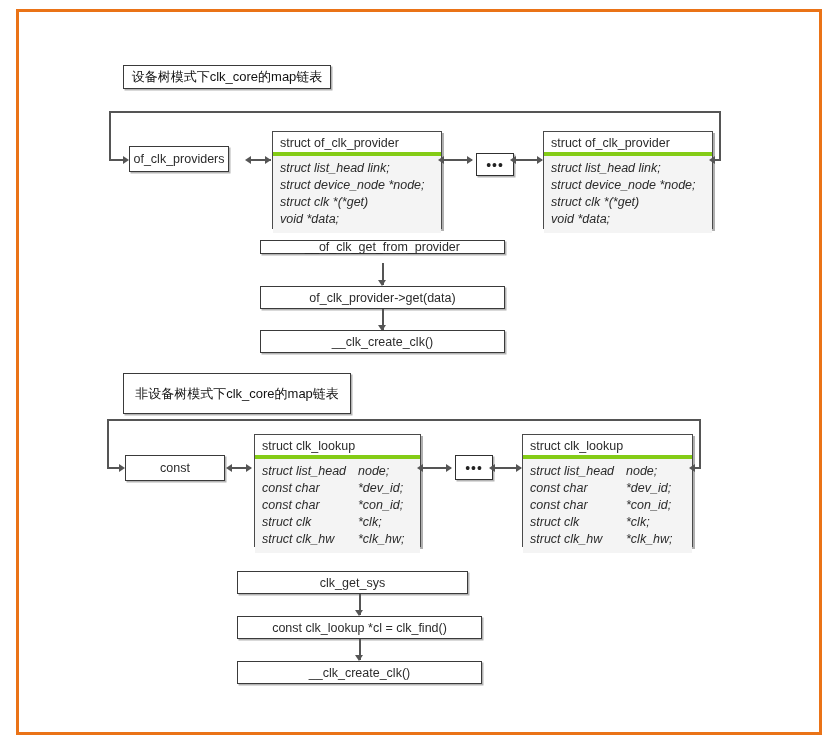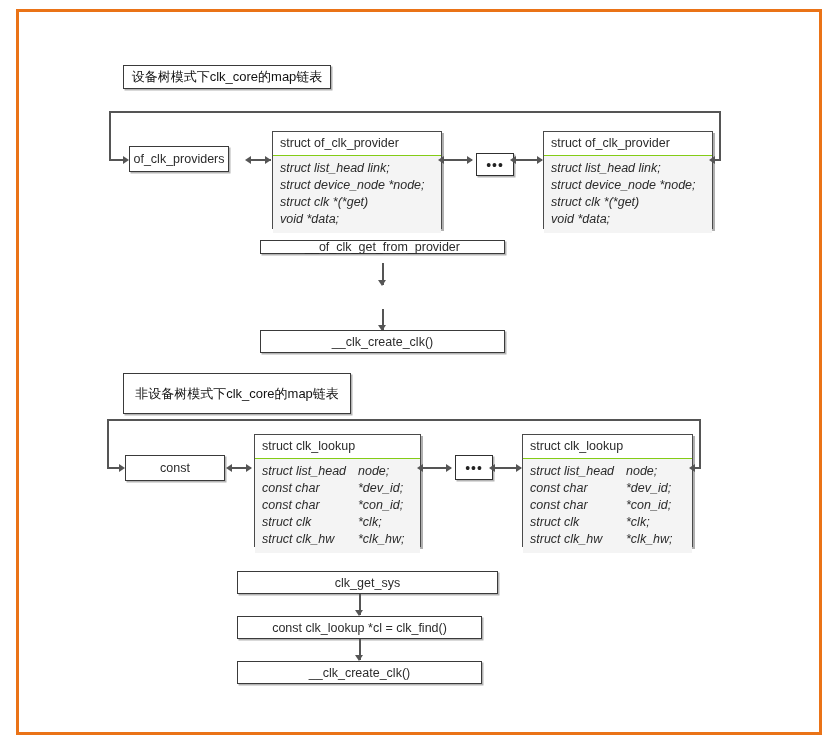--- a/index.html
+++ b/index.html
@@ -70,21 +70,21 @@
     background: #ffffff;
     box-shadow: 2px 2px 0 0 #b0b0b0;
   }
   .struct-title {
     box-sizing: border-box;
     height: 24px;
     line-height: 23px;
     padding-left: 7px;
     font-size: 12.5px;
     color: #2b2b2b;
-    border-bottom: 1px solid #84cc16;
+    border-bottom: 4px solid #84cc16;
     background: #ffffff;
     white-space: nowrap;
   }
   .struct-body {
     box-sizing: border-box;
     background: #f4f4f4;
     padding: 4px 6px 5px 7px;
     font-size: 12.5px;
     color: #2b2b2b;
     line-height: 17px;
@@ -197,20 +197,21 @@
       </div>
     </div>
 
     <div class="ln h" style="left:695px; top:147px; width:7px;"></div>
     <div class="arrow left" style="left:690px; top:144px;"></div>
 
     <div class="box center proc-box" style="left:241px; top:228px; width:245px; height:14px;">__of_clk_get_from_provider</div>
     <div class="ln v" style="left:363px; top:251px; height:22px;"></div>
     <div class="arrow down" style="left:359px; top:268px;"></div>
 
+    <div class="box center proc-box" style="left:241px; top:274px; width:245px; height:23px;">of_clk_provider-&gt;get(data)</div>
     <div class="ln v" style="left:363px; top:297px; height:21px;"></div>
     <div class="arrow down" style="left:359px; top:313px;"></div>
 
     <div class="box center proc-box" style="left:241px; top:318px; width:245px; height:23px;">__clk_create_clk()</div>
 
     <div class="box center header-box" style="left:104px; top:361px; width:228px; height:41px;">非设备树模式下clk_core的map链表</div>
 
     <div class="ln v" style="left:680px; top:407px; height:49px;"></div>
     <div class="ln h" style="left:88px; top:407px; width:594px;"></div>
     <div class="ln v" style="left:88px; top:407px; height:49px;"></div>
@@ -271,21 +272,21 @@
         </span>
         <span class="field">
           <span class="ftype">struct clk_hw</span><span class="fname">*clk_hw;</span>
         </span>
       </div>
     </div>
 
     <div class="ln h" style="left:675px; top:455px; width:7px;"></div>
     <div class="arrow left" style="left:670px; top:452px;"></div>
 
-    <div class="box center proc-box" style="left:218px; top:559px; width:261px; height:23px;">clk_get_sys</div>
+    <div class="box center proc-box" style="left:218px; top:559px; width:231px; height:23px;">clk_get_sys</div>
     <div class="ln v" style="left:340px; top:582px; height:21px;"></div>
     <div class="arrow down" style="left:336px; top:598px;"></div>
 
     <div class="box center proc-box" style="left:218px; top:604px; width:245px; height:23px;">const clk_lookup *cl = clk_find()</div>
     <div class="ln v" style="left:340px; top:627px; height:21px;"></div>
     <div class="arrow down" style="left:336px; top:643px;"></div>
 
     <div class="box center proc-box" style="left:218px; top:649px; width:245px; height:23px;">__clk_create_clk()</div>
 
   </div>

